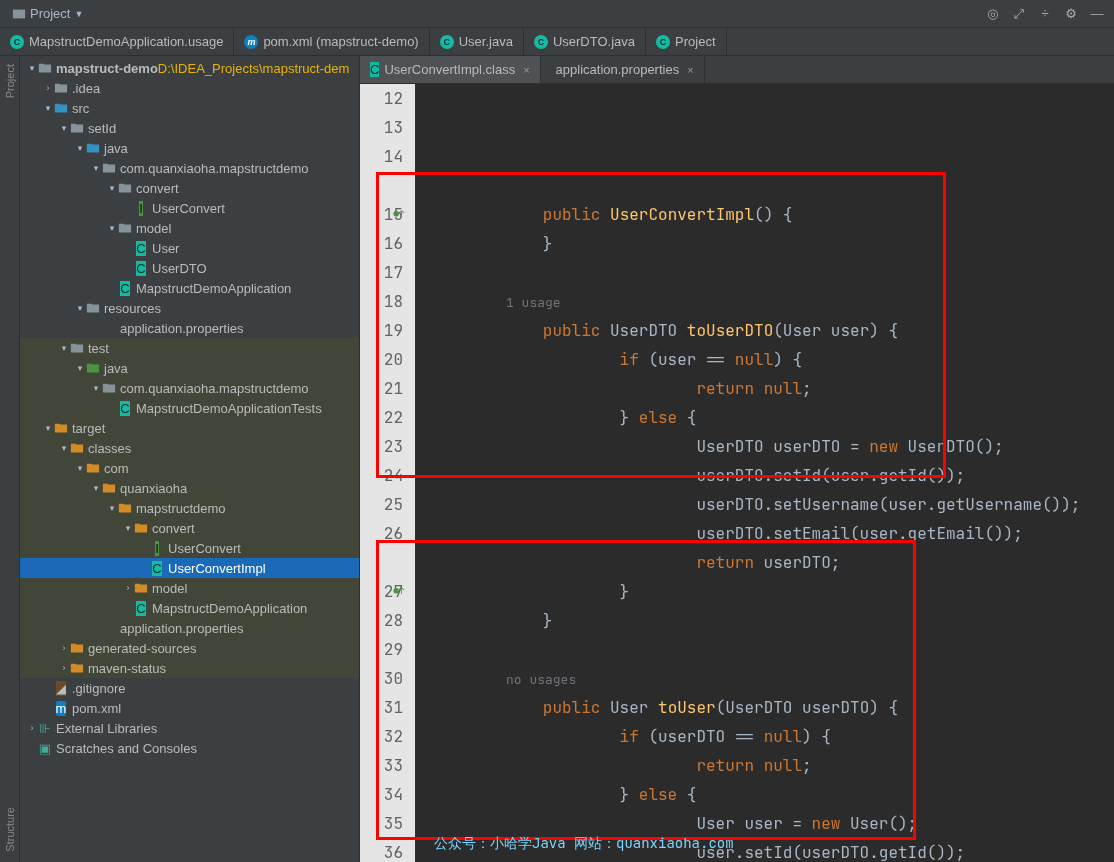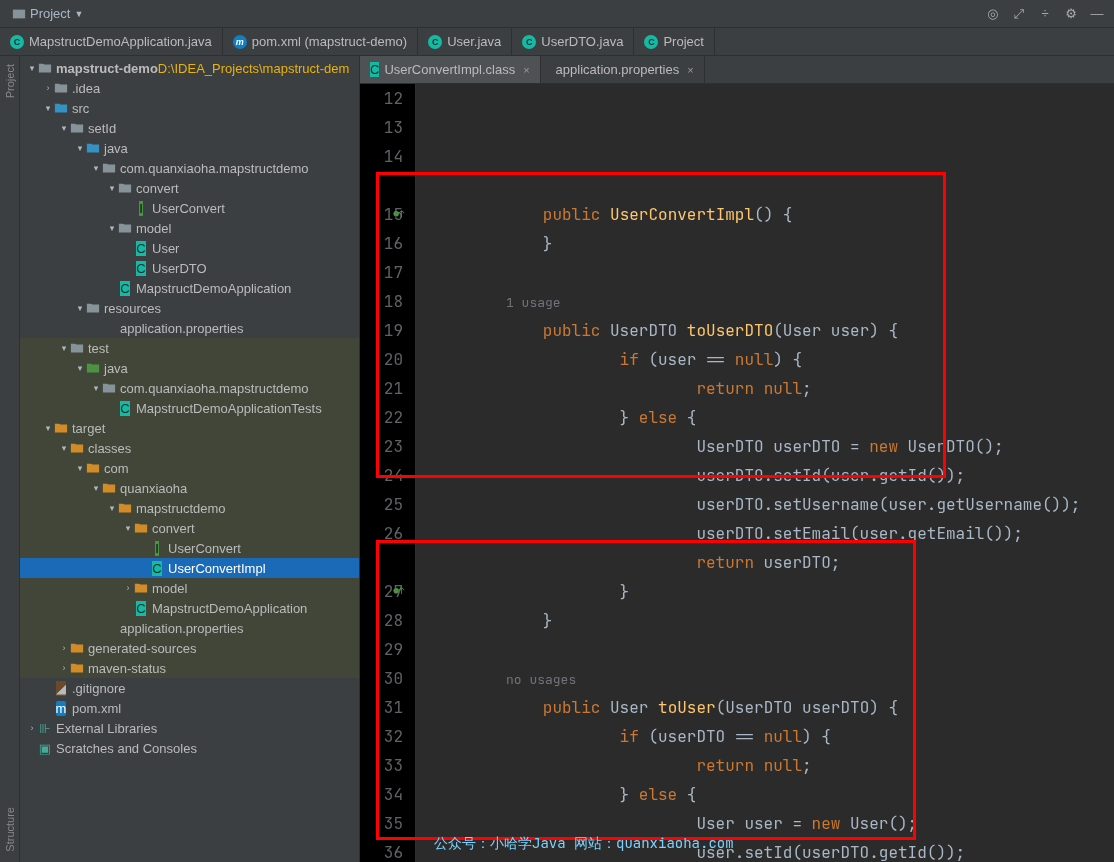--- a/index.html
+++ b/index.html
@@ -26,21 +26,21 @@
 .tree .chev{width:12px;display:inline-block;color:#a9b7c6;font-size:9px;text-align:center}
 .tree .ic{width:14px;height:14px;margin-right:4px;display:inline-flex;align-items:center;justify-content:center}
 .tree .dim{color:#eab308}
 .editor-col{flex:1;display:flex;flex-direction:column;min-width:0}
 .etabs{height:28px;background:#3c3f41;display:flex;align-items:stretch;border-bottom:1px solid #2d2f30}
 .etabs .tab{display:flex;align-items:center;gap:5px;padding:0 10px;border-right:1px solid #2d2f30;cursor:pointer}
 .etabs .tab.active{background:#4e5254}
 .etabs .tab .x{color:#999;font-size:11px;margin-left:3px}
 .banner{background:#4a4335;color:#b7a373;padding:4px 10px;font-size:12px;border-bottom:1px solid #5a5335}
 .editor{flex:1;display:flex;background:#2b2b2b;font-family:'JetBrains Mono','Consolas',monospace;font-size:16px;line-height:29px;overflow:hidden;position:relative}
-.gutter{width:56px;text-align:right;padding-right:12px;color:#606366;user-select:none;background:#000000;border-right:1px solid #2d2f30;padding-top:0}
+.gutter{width:56px;text-align:right;padding-right:12px;color:#606366;user-select:none;background:#e5e5e5;border-right:1px solid #2d2f30;padding-top:0}
 .gutter .gl{height:29px;position:relative}
 .gutter .gbadge{position:absolute;right:-2px;top:8px;width:12px;height:12px;display:flex;align-items:center;justify-content:center;font-size:9px}
 .code{flex:1;padding-left:50px;white-space:pre;color:#a9b7c6;position:relative}
 .code .line{height:29px}
 .kw{color:#cc7832}
 .name{color:#ffc66d}
 .hint{color:#72737a;font-size:13px}
 .redbox{position:absolute;border:3px solid #f00;pointer-events:none}
 .watermark{position:absolute;bottom:4px;left:74px;color:#7dd3fc;font-size:14px;z-index:5}
 svg.folder{width:14px;height:14px}
@@ -64,21 +64,21 @@
   <span class="ticon">◎</span>
   <span class="ticon">⤢</span>
   <span class="ticon">÷</span>
   <span class="ticon">⚙</span>
   <span class="ticon">—</span>
 </div>
 
 <div class="tabs" id="top-tabs">
     <div class="tab">
       <span class="ci ico-class" style="background: rgb(22, 186, 163); color: rgb(0, 51, 51);">C</span>
-      <span>MapstructDemoApplication.java</span>
+      <span>MapstructDemoApplication.usage</span>
     </div>
     <div class="tab">
       <span class="ci ico-m" style="color: rgb(255, 255, 255); font-style: italic;">m</span>
       <span>pom.xml (mapstruct-demo)</span>
     </div>
     <div class="tab">
       <span class="ci ico-class" style="background: rgb(22, 186, 163); color: rgb(0, 51, 51);">C</span>
       <span>User.java</span>
     </div>
     <div class="tab">

